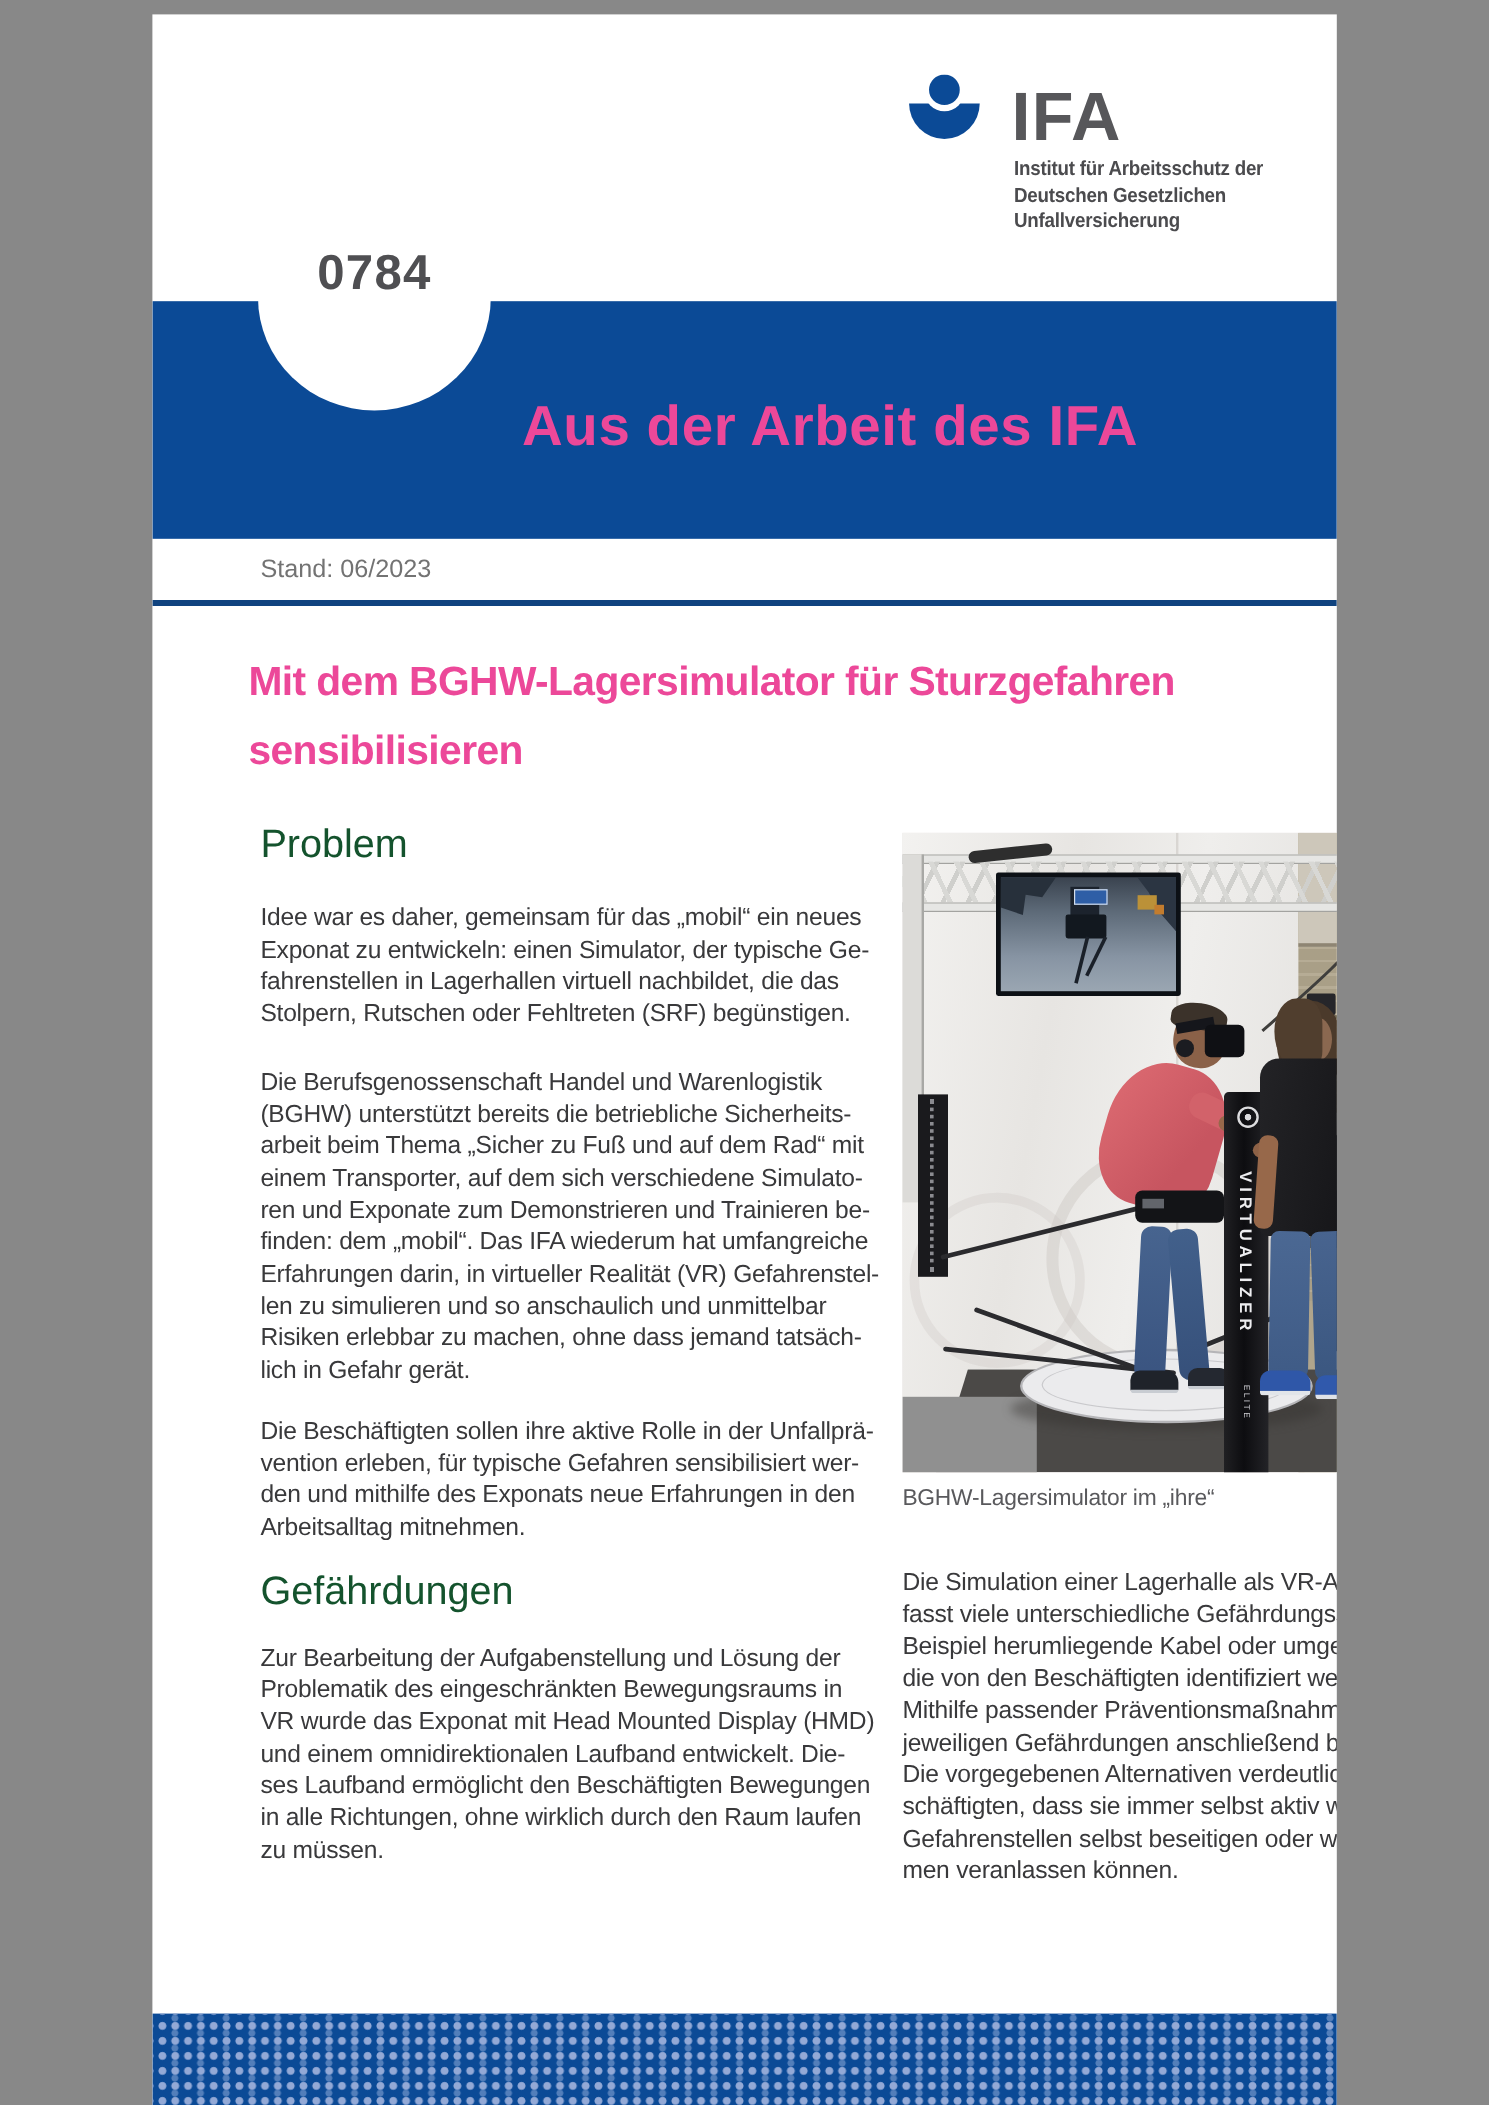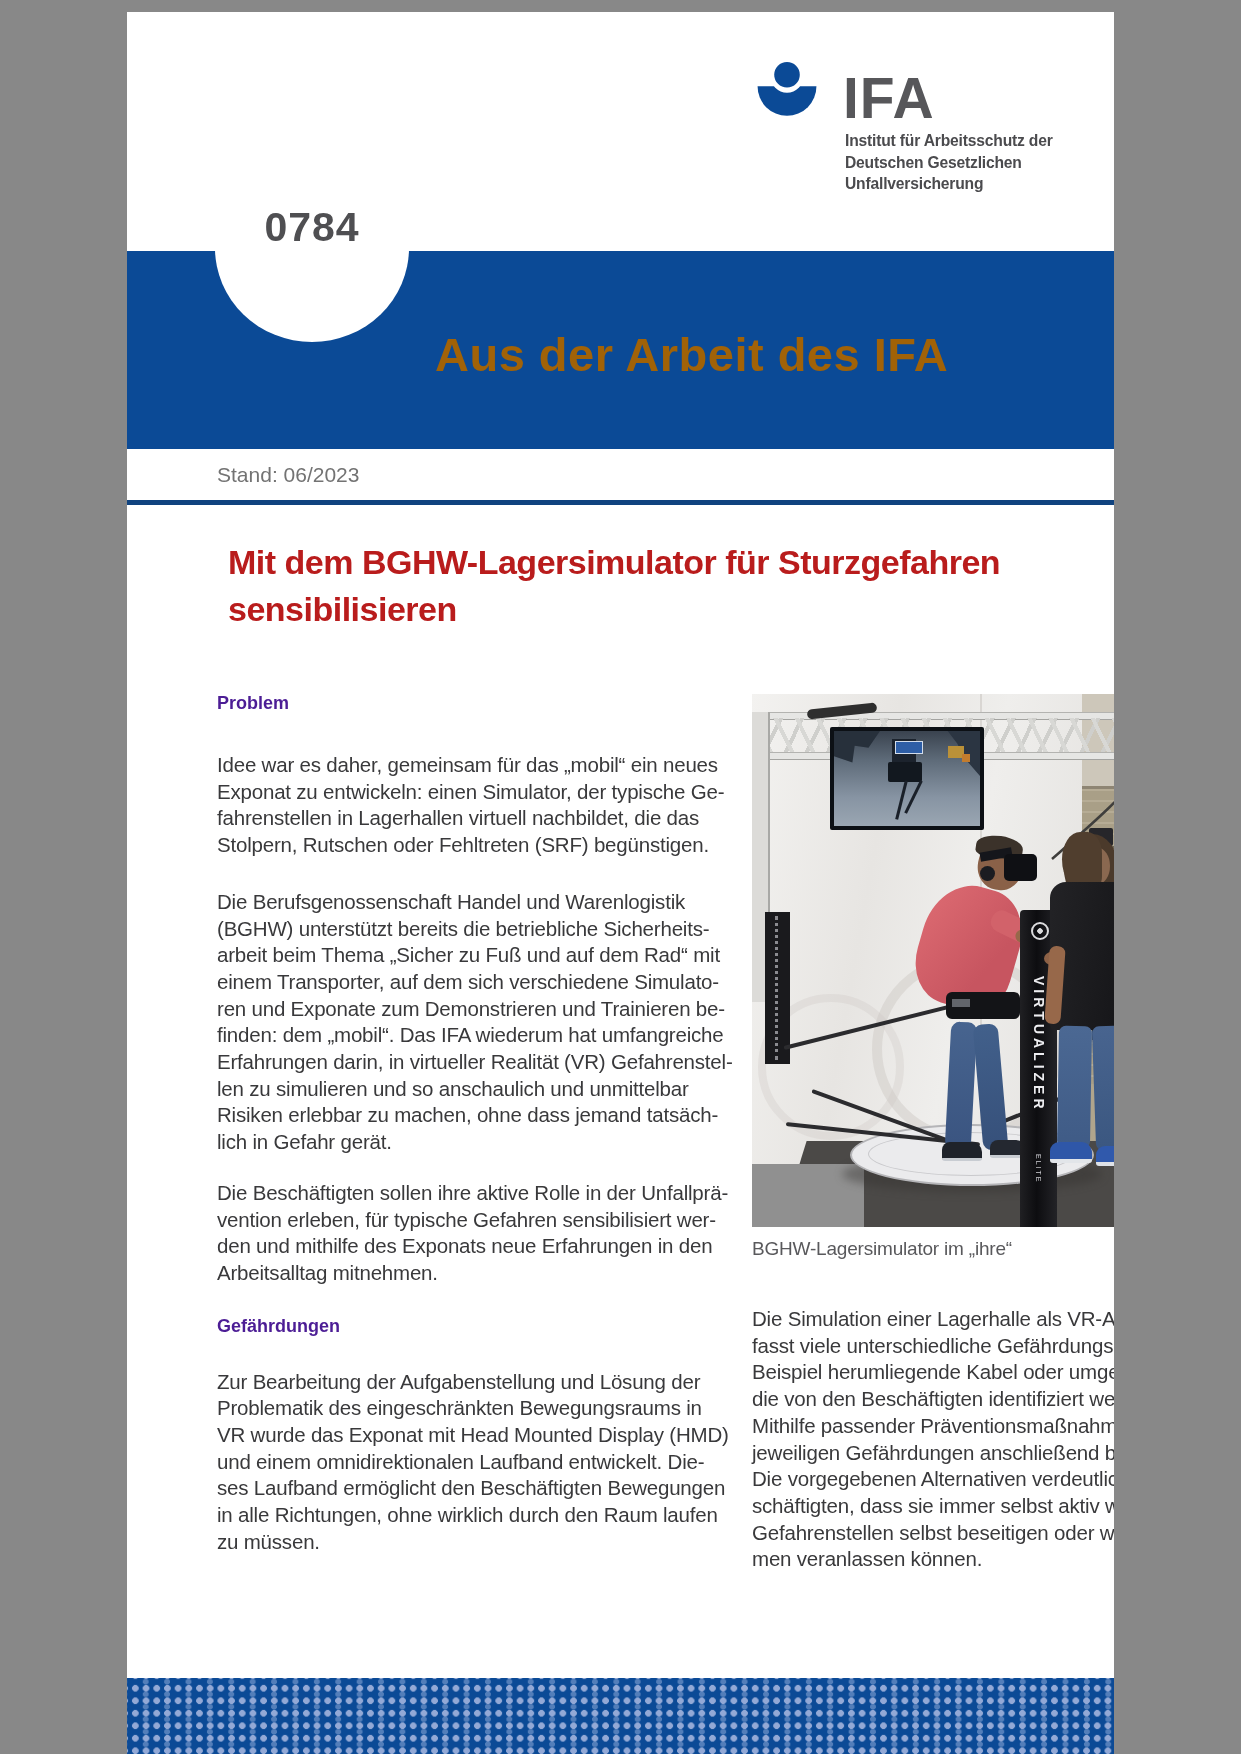--- a/index.html
+++ b/index.html
@@ -8,30 +8,30 @@
   .abs{position:absolute;}
   
   .logo-icon{left:628px;top:50px;width:64px;height:64px;}
   .brand{left:716px;top:58px;font-size:57px;font-weight:bold;color:#57575a;line-height:1;letter-spacing:1px;}
   .org{left:718px;top:118px;font-size:17px;font-weight:bold;color:#4b4b4e;line-height:21.5px;
        letter-spacing:-0.2px;transform:scaleX(0.92);transform-origin:left top;}
   
   .banner{left:0;top:239px;width:100%;height:198px;background:#0b4a96;}
   .notch{left:88px;top:142px;width:194px;height:188px;background:#fff;border-radius:50%;}
   .issue{left:88px;top:192px;width:194px;text-align:center;font-size:41px;font-weight:bold;color:#4f4f52;letter-spacing:1px;}
-  .banner-title{left:308px;top:315px;font-size:47px;font-weight:bold;color:#a16207;letter-spacing:0.5px;}
+  .banner-title{left:308px;top:315px;font-size:47px;font-weight:bold;color:#ec4899;letter-spacing:0.5px;}
   
   .stand{left:90px;top:451px;font-size:21px;color:#737373;}
   .rule{left:0;top:488px;width:100%;height:5px;background:#10437f;}
   
-  .article-title{left:101px;top:527px;font-size:34px;font-weight:bold;color:#b91c1c;line-height:47px;
+  .article-title{left:80px;top:527px;font-size:34px;font-weight:bold;color:#ec4899;line-height:58px;
                  letter-spacing:-0.5px;white-space:pre;}
   .col-left{left:90px;top:676px;width:500px;}
   .col-right-para{left:625px;top:1294px;width:530px;}
-  .section-heading{font-size:18px;font-weight:bold;color:#4c1d95;margin:0;line-height:30px;}
+  .section-heading{font-size:33px;font-weight:normal;color:#14532d;margin:0;line-height:30px;}
   .para{font-size:20.5px;color:#39393b;line-height:26.7px;letter-spacing:-0.2px;margin:0;white-space:pre;}
   .mt-p1{margin-top:30px}.mt-p2{margin-top:34px}.mt-p3{margin-top:24px}.mt-h2{margin-top:24px}.mt-p4{margin-top:28px}
   .caption{left:625px;top:1226px;font-size:19px;color:#59595c;letter-spacing:-0.2px;}
   
   .footer{left:0;top:1666px;width:100%;height:88px;background-color:#0b4a96;
     background-image:
       radial-gradient(circle,#93a9d6 0 3px,rgba(147,169,214,0) 3.6px),
       radial-gradient(circle,rgba(170,190,230,0.45) 0 2.6px,rgba(170,190,230,0) 3.2px);
     background-size:10.7px 12.5px,21.4px 12.5px;
     background-position:3px 4px,8px 10px;}

